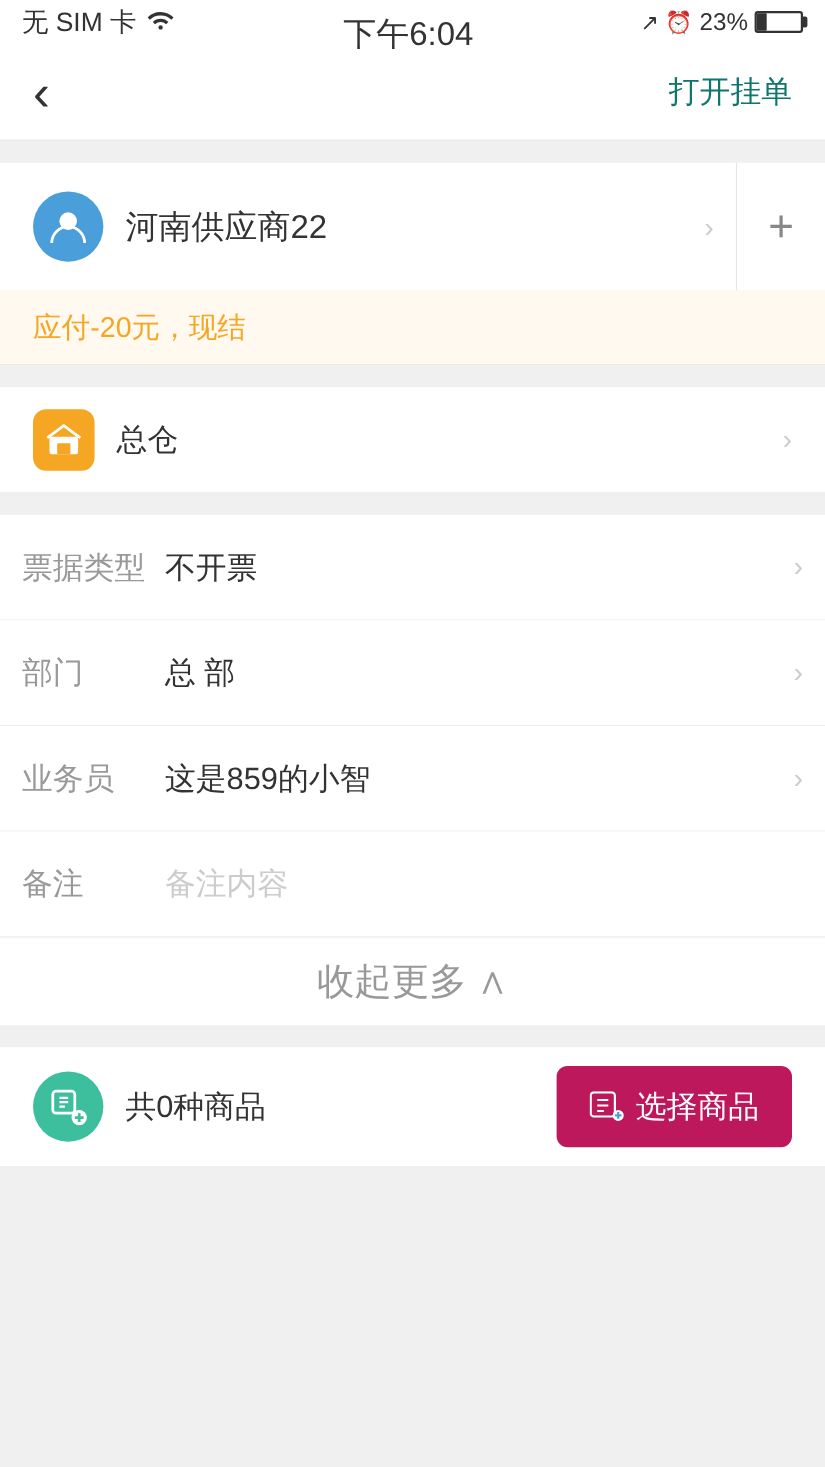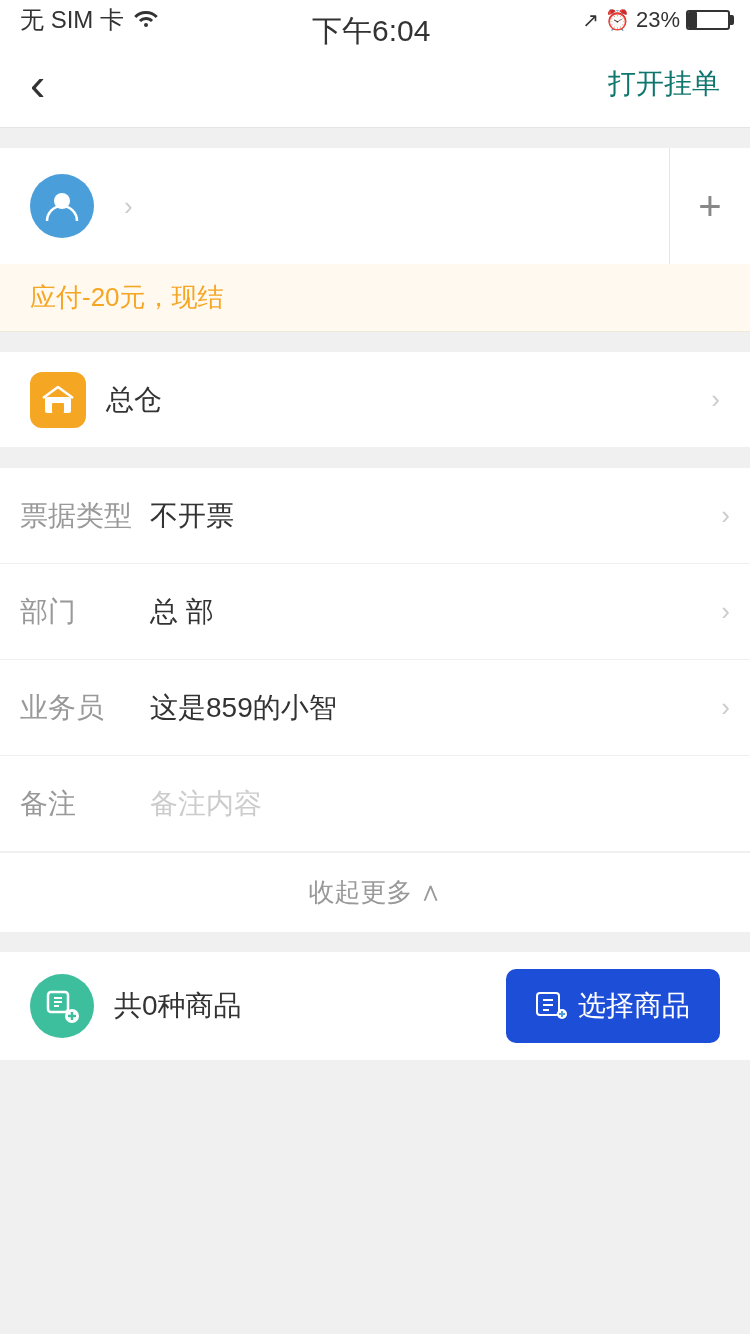--- a/index.html
+++ b/index.html
@@ -200,21 +200,21 @@
 
     
     .collapse-row {
       background: #fff;
       display: flex;
       align-items: center;
       justify-content: center;
       height: 80px;
       border-top: 1px solid #f0f0f0;
       cursor: pointer;
-      font-size: 26px;
+      font-size: 34px;
       color: #999;
     }
 
     
     .bottom-section {
       background: #fff;
       margin-top: 20px;
       display: flex;
       align-items: center;
       padding: 0 30px;
@@ -230,21 +230,21 @@
       justify-content: center;
       margin-right: 20px;
       flex-shrink: 0;
     }
     .product-count {
       font-size: 28px;
       color: #333;
       flex: 1;
     }
     .select-btn {
-      background: #1d4ed8;
+      background: #be185d;
       color: #fff;
       border: none;
       border-radius: 10px;
       padding: 18px 30px;
       font-size: 28px;
       display: flex;
       align-items: center;
       gap: 10px;
       cursor: pointer;
     }
@@ -282,20 +282,21 @@
 <div class="section-gap"></div>
 
 <div class="supplier-section">
   <div class="supplier-main">
     <div class="supplier-avatar">
       <svg viewBox="0 0 38 38" fill="none" xmlns="http://www.w3.org/2000/svg">
         <circle cx="19" cy="14" r="8" fill="white"></circle>
         <path d="M4 34c0-8.3 6.7-15 15-15s15 6.7 15 15" stroke="white" stroke-width="2.5" fill="none"></path>
       </svg>
     </div>
+    <span class="supplier-name">河南供应商22</span>
     <span class="chevron">›</span>
   </div>
   <div class="supplier-add">+</div>
 </div>
 
 <div class="notice-bar">
   <span>应付-20元，现结</span>
 </div>
 
 <div class="section-gap"></div>

